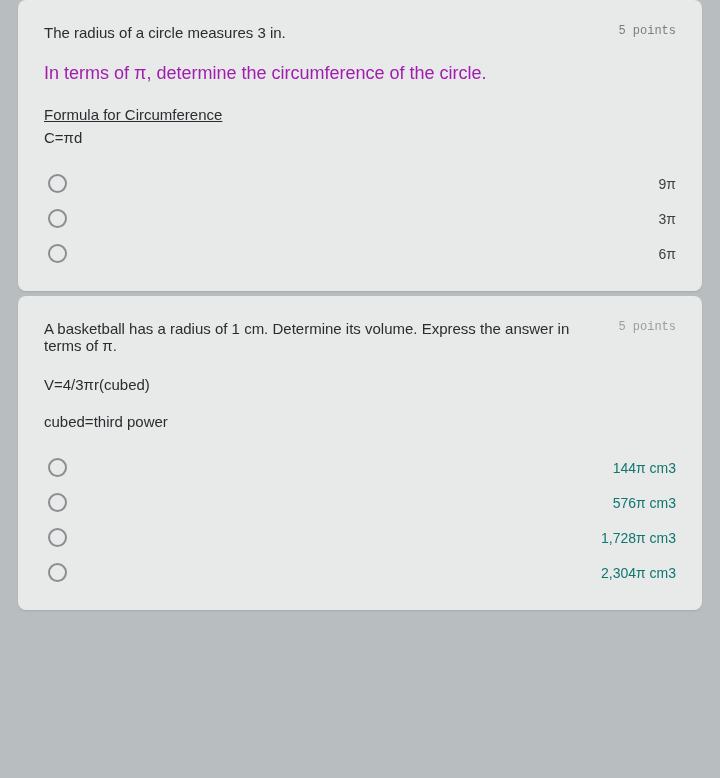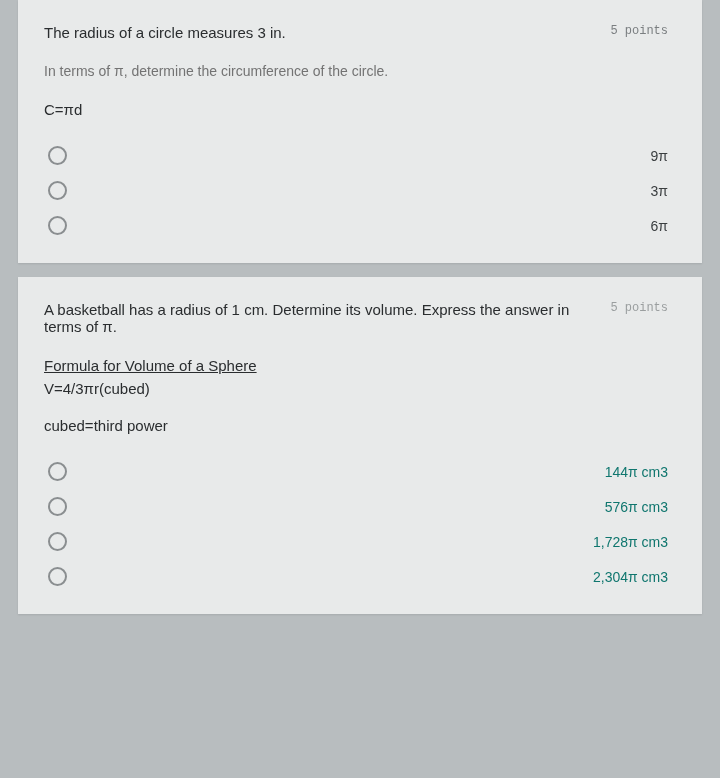--- a/index.html
+++ b/index.html
@@ -6,23 +6,23 @@
     body {
       width: 720px;
       height: 778px;
       background: #b8bdbf;
       font-family: Arial, sans-serif;
       padding: 0 18px;
       position: relative;
     }
     .card {
       background: #e8eaea;
-      border-radius: 0;
-      padding: 24px 34px 20px 26px;
-      margin-bottom: 14px;
+      border-radius: 8px;
+      padding: 24px 26px 20px 26px;
+      margin-bottom: 5px;
       color: #3a3e40;
       box-shadow: 0 1px 2px rgba(0,0,0,0.1);
     }
     .card-header {
       display: flex;
       justify-content: space-between;
       align-items: flex-start;
       margin-bottom: 22px;
     }
     .title-line {
@@ -30,22 +30,22 @@
       color: #2a2d2f;
     }
     .points {
       font-size: 12px;
       color: #7a7e80;
       white-space: nowrap;
       margin-left: 20px;
       font-family: Liberation Mono, monospace;
     }
     .sub-line {
-      font-size: 14px;
-      color: #737373;
+      font-size: 18px;
+      color: #a21caf;
       margin-bottom: 22px;
     }
     .formula-label {
       font-size: 15px;
       color: #2a2d2f;
       text-decoration: underline;
       margin-bottom: 6px;
       display: inline-block;
     }
     .formula {
@@ -82,41 +82,41 @@
   </style>
 </head>
 <body>
 
 <div class="card">
   <div class="card-header">
     <div class="title-line">The radius of a circle measures 3 in.</div>
     <div class="points">5 points</div>
   </div>
   <div class="sub-line">In terms of π, determine the circumference of the circle.</div>
+  <div class="formula-label">Formula for Circumference </div>
   <div class="formula">C=πd</div>
   <div class="option">
     <div class="radio"></div>
     <div class="option-label">9π</div>
   </div>
   <div class="option">
     <div class="radio"></div>
     <div class="option-label">3π</div>
   </div>
   <div class="option">
     <div class="radio"></div>
     <div class="option-label">6π</div>
   </div>
 </div>
 
 <div class="card card2">
   <div class="card-header">
     <div class="title-line">A basketball has a radius of 1 cm. Determine its volume. Express the answer in terms of π.</div>
     <div class="points">5 points</div>
   </div>
-  <div class="formula-label">Formula for Volume of a Sphere</div>
   <div class="formula">V=4/3πr(cubed)</div>
   <div class="extra-note">cubed=third power</div>
   <div class="option">
     <div class="radio"></div>
     <div class="option-label">144π cm3</div>
   </div>
   <div class="option">
     <div class="radio"></div>
     <div class="option-label">576π cm3</div>
   </div>

